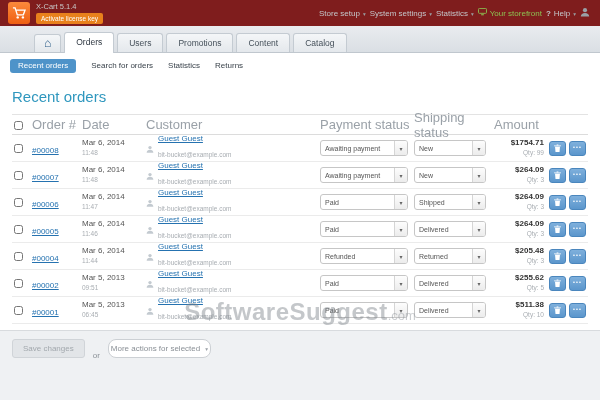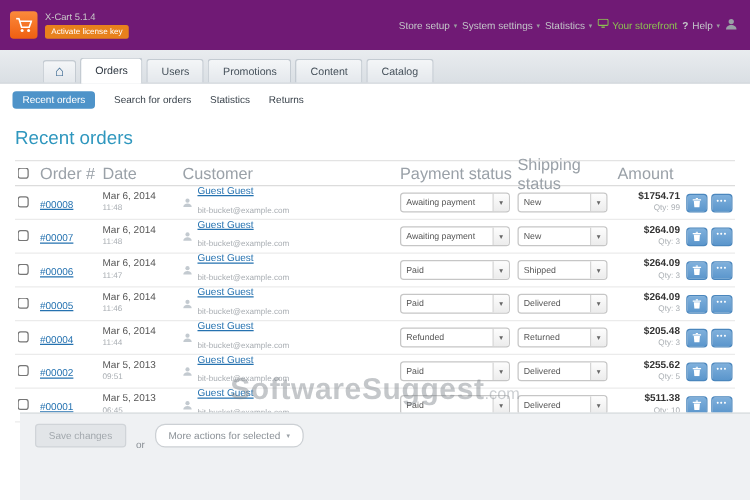--- a/index.html
+++ b/index.html
@@ -1,20 +1,20 @@
 <!DOCTYPE html>
 <html><head>
 <meta charset="utf-8">
 <style>
   *{box-sizing:border-box;margin:0;padding:0}
   html,body{font-family:"Liberation Sans",sans-serif;background:#dfe2e5}
   .screen{position:relative;width:600px;height:400px;background:#fff;overflow:hidden}
 
   
-  .topbar{height:40px;background:#701a75;display:flex;justify-content:space-between;align-items:center;padding:0 10px 0 8px}
+  .topbar{height:26px;background:#7f1d1d;display:flex;justify-content:space-between;align-items:center;padding:0 10px 0 8px}
   .brand-block{display:flex;gap:6px;align-items:center}
   .logo{width:22px;height:22px;border-radius:3px;background:linear-gradient(#fb8a3c,#ef5f11);display:flex;align-items:center;justify-content:center;flex:none}
   .brand-col{display:flex;flex-direction:column;gap:2px;align-items:flex-start}
   .brand{font-size:7.5px;color:#c9c9c9}
   .license-btn{font-size:6.5px;color:#fff;background:#e8811c;border:none;border-radius:2px;padding:2px 5px;cursor:pointer;font-family:inherit}
   .topmenu{display:flex;align-items:center;gap:4px;font-size:8px;color:#c4c7ca}
   .menu-item{display:flex;align-items:center;gap:3px;cursor:pointer;white-space:nowrap}
   .caret{font-size:5.5px;color:#9a9da0;margin-top:1px}
   .storefront{color:#8cc152}
   .help-q{font-size:8px;color:#c4c7ca;font-weight:bold}
@@ -61,24 +61,24 @@
   .select{display:flex;align-items:stretch;background:#fff;border:1px solid #c6c6c6;border-radius:3px;height:16px;overflow:hidden;cursor:pointer}
   .td-payment .select{width:88px}
   .td-shipping .select{width:72px}
   .select-value{flex:1;font-size:7px;color:#555;padding:0 4px;display:flex;align-items:center;white-space:nowrap;overflow:hidden}
   .select-arrow{width:13px;flex:none;border-left:1px solid #d5d5d5;background:linear-gradient(#fdfdfd,#ececec);display:flex;align-items:center;justify-content:center;font-size:6px;color:#666}
 
   .mini-btn{width:17px;height:15px;border:1px solid #4a86bd;border-radius:3px;background:linear-gradient(#7fb0dc,#5b96cc);color:#fff;display:flex;align-items:center;justify-content:center;padding:0;cursor:pointer;font-family:inherit}
   .dots{font-size:5.5px;letter-spacing:1px;line-height:1;margin-top:-1px}
 
   
-  .actionbar{position:absolute;left:16px;right:0;bottom:0;height:70px;background:#eff1f3;border-top:1px solid #d8dbde;padding:8px 12px;display:flex;gap:8px;align-items:flex-start}
+  .actionbar{position:absolute;left:0;right:0;bottom:0;height:70px;background:#eff1f3;border-top:1px solid #d8dbde;padding:8px 12px;display:flex;gap:8px;align-items:flex-start}
   .btn-disabled{background:#e2e5e8;border:1px solid #d0d4d8;color:#a2a8ad;font-size:8px;padding:4px 10px;border-radius:3px;font-family:inherit}
   .or{font-size:8px;color:#8a9096;margin-top:12px}
-  .btn-more{background:#fff;border:1px solid #ccd0d4;color:#8a9096;font-size:8px;padding:4px 10px;border-radius:8px;display:flex;gap:5px;align-items:center;cursor:pointer;font-family:inherit}
+  .btn-more{background:#fff;border:1px solid #ccd0d4;color:#8a9096;font-size:8px;padding:4px 2px;border-radius:8px;display:flex;gap:5px;align-items:center;cursor:pointer;font-family:inherit}
   .caret2{font-size:5.5px;color:#9aa0a6}
 
   
   .watermark{position:absolute;left:50%;top:298px;transform:translateX(-50%);white-space:nowrap;pointer-events:none}
   .wm-main{font-size:24px;font-weight:700;color:rgba(125,131,138,0.45);letter-spacing:.5px}
   .wm-suffix{font-size:13px;font-weight:400;color:rgba(140,146,152,0.45)}
 </style>
 </head>
 <body>
 

